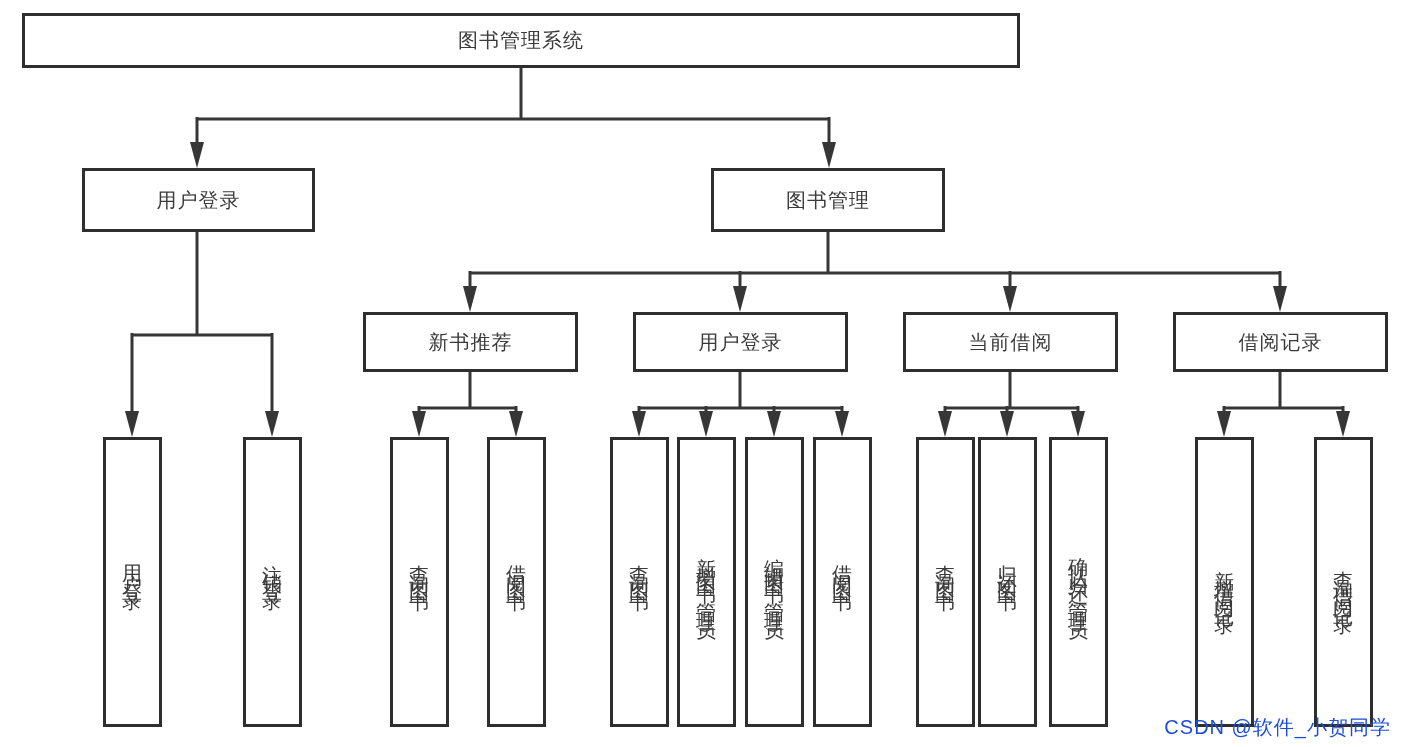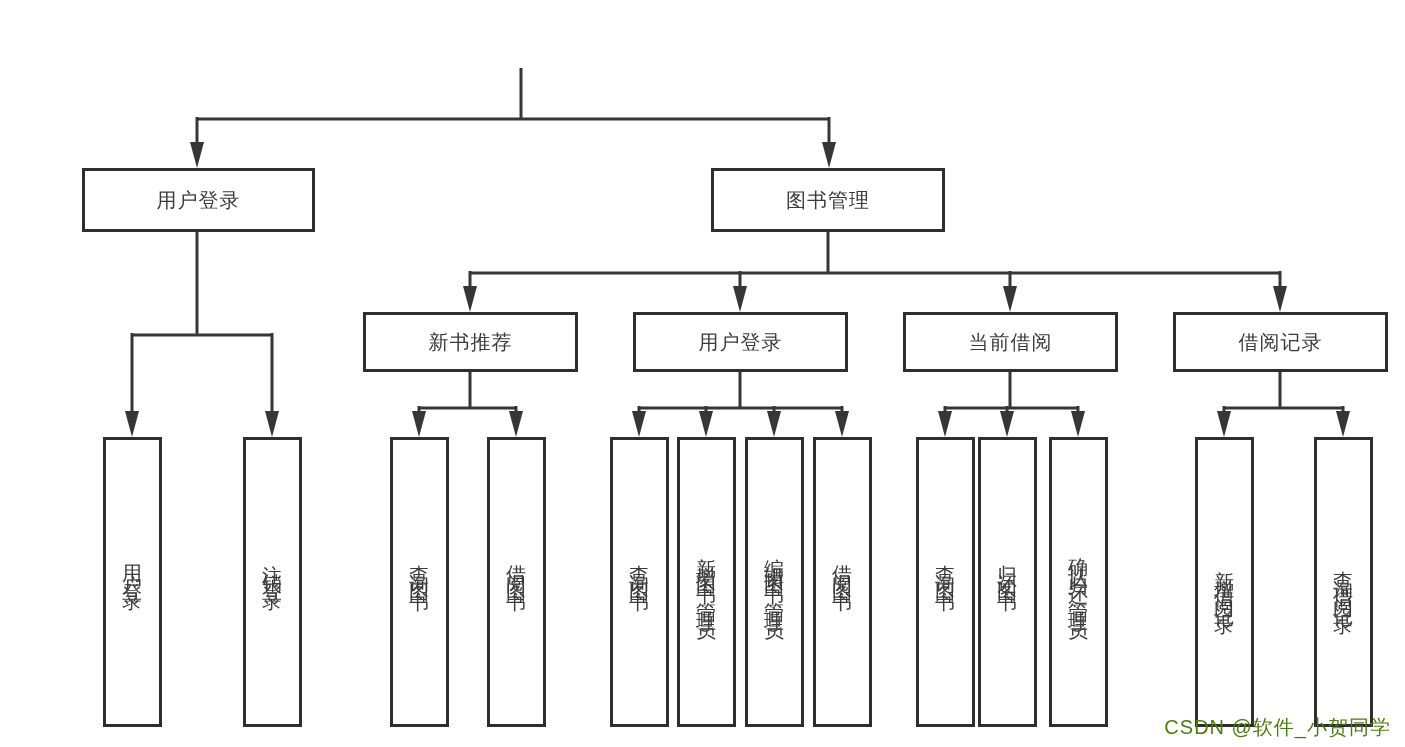--- a/index.html
+++ b/index.html
@@ -61,21 +61,21 @@
   #l4-7  { left: 813px; }
   #l4-8  { left: 916px; }
   #l4-9  { left: 978px; }
   #l4-10 { left: 1049px; }
   #l4-11 { left: 1195px; }
   #l4-12 { left: 1314px; }
   #watermark {
     position: absolute;
     right: 14px;
     bottom: 6px;
-    color: #4d7c0f;
+    color: #1d4ed8;
     font-size: 20px;
     letter-spacing: 1px;
     z-index: 3;
     white-space: nowrap;
   }
 </style>
 </head>
 <body>
 
 <div id="canvas">
@@ -139,20 +139,21 @@
       <polygon points="767,411 781,411 774,437"></polygon>
       <polygon points="835,411 849,411 842,437"></polygon>
       <polygon points="938,411 952,411 945,437"></polygon>
       <polygon points="1000,411 1014,411 1007,437"></polygon>
       <polygon points="1071,411 1085,411 1078,437"></polygon>
       <polygon points="1217,411 1231,411 1224,437"></polygon>
       <polygon points="1336,411 1350,411 1343,437"></polygon>
     </g>
   </svg>
 
+  <div class="box" id="root-box">图书管理系统</div>
 
   <div class="box" id="l2-user">用户登录</div>
   <div class="box" id="l2-book">图书管理</div>
 
   <div class="box l3" id="l3-0">新书推荐</div>
   <div class="box l3" id="l3-1">用户登录</div>
   <div class="box l3" id="l3-3">借阅记录</div>
   <div class="box l3" id="l3-2">当前借阅</div>
 
   <div class="box vbox short l4" id="l4-0">用户登录</div>

